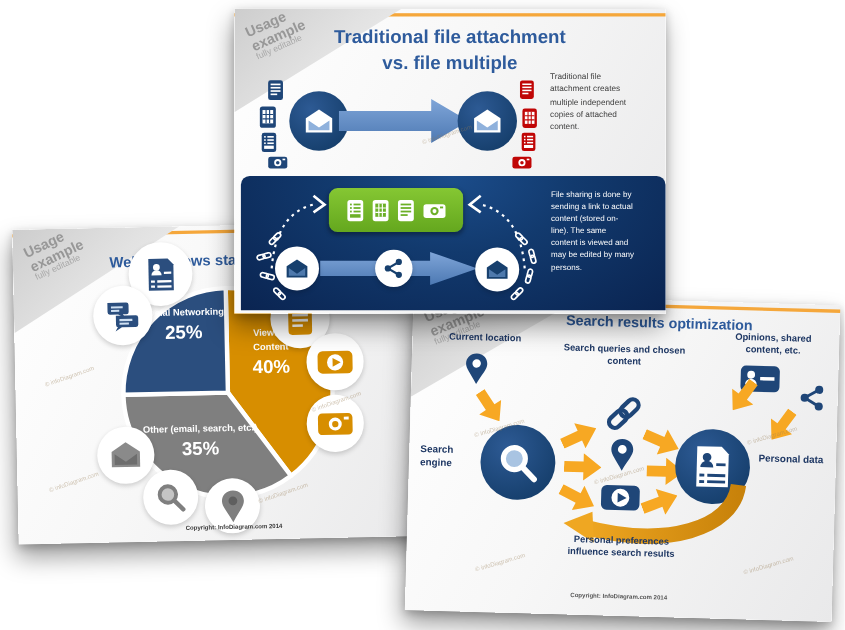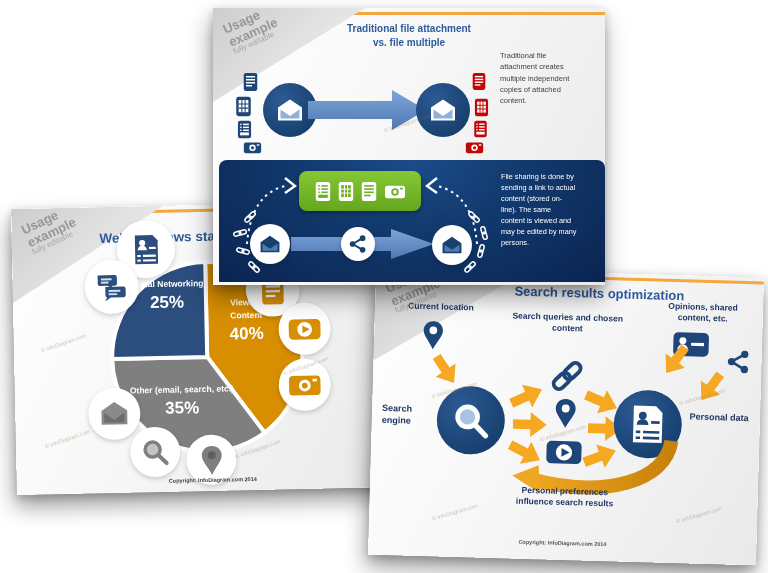--- a/index.html
+++ b/index.html
@@ -306,21 +306,21 @@
     <div class="copy" style="left:124px;top:268px;width:140px;color:#555;">Copyright: InfoDiagram.com 2014</div>
   </div>
 
   <div class="slide" style="left:213px;top:8px;width:392px;height:277px;z-index:3;">
     <div class="obar"></div>
     <div class="wmtri"></div>
     <div class="wmtxt">
       <div class="wmbig">Usage example</div>
       <div class="wmsmall">fully editable</div>
     </div>
-    <div class="title" style="left:76px;top:14px;width:240px;font-size:10px;line-height:1.4;">
+    <div class="title" style="left:76px;top:14px;width:240px;font-size:17px;line-height:1.4;">
       <div>Traditional file attachment</div>
       <div>vs. file multiple</div>
     </div>
 
     <svg class="ic" width="15" height="20" viewBox="0 0 20 26" style="position:absolute;left:30px;top:64px;color:#1f4678;">
         <use href="#s-filedoc"></use>
       </svg>
     <svg class="ic" width="17" height="21" viewBox="0 0 20 26" style="position:absolute;left:22px;top:88px;color:#1f4678;">
         <use href="#s-filesheet"></use>
       </svg>
@@ -359,21 +359,21 @@
     <svg class="ic" width="15" height="19" viewBox="0 0 20 26" style="position:absolute;left:261px;top:90px;color:#c00606;">
         <use href="#s-filesheet"></use>
       </svg>
     <svg class="ic" width="15" height="18" viewBox="0 0 20 26" style="position:absolute;left:260px;top:112px;color:#c00606;">
         <use href="#s-filelist"></use>
       </svg>
     <svg class="ic" width="19" height="13" viewBox="0 0 26 18" style="position:absolute;left:252px;top:133px;color:#c00606;">
         <use href="#s-camera"></use>
       </svg>
 
-    <div class="note" style="left:287px;top:42px;width:72px;">Traditional file attachment creates multiple independent copies of attached content.</div>
+    <div class="note" style="left:287px;top:56px;width:72px;">Traditional file attachment creates multiple independent copies of attached content.</div>
     <div class="sitewm" style="left:170px;top:112px;">© infoDiagram.com</div>
 
     <div class="panel">
       <div class="greenbox">
         <svg class="ic" width="16" height="21" viewBox="0 0 20 26" style="color:#fff;--d:#6cb027;">
             <use href="#s-filelist"></use>
           </svg>
         <svg class="ic" width="16" height="21" viewBox="0 0 20 26" style="color:#fff;--d:#6cb027;">
             <use href="#s-filesheet"></use>
           </svg>

